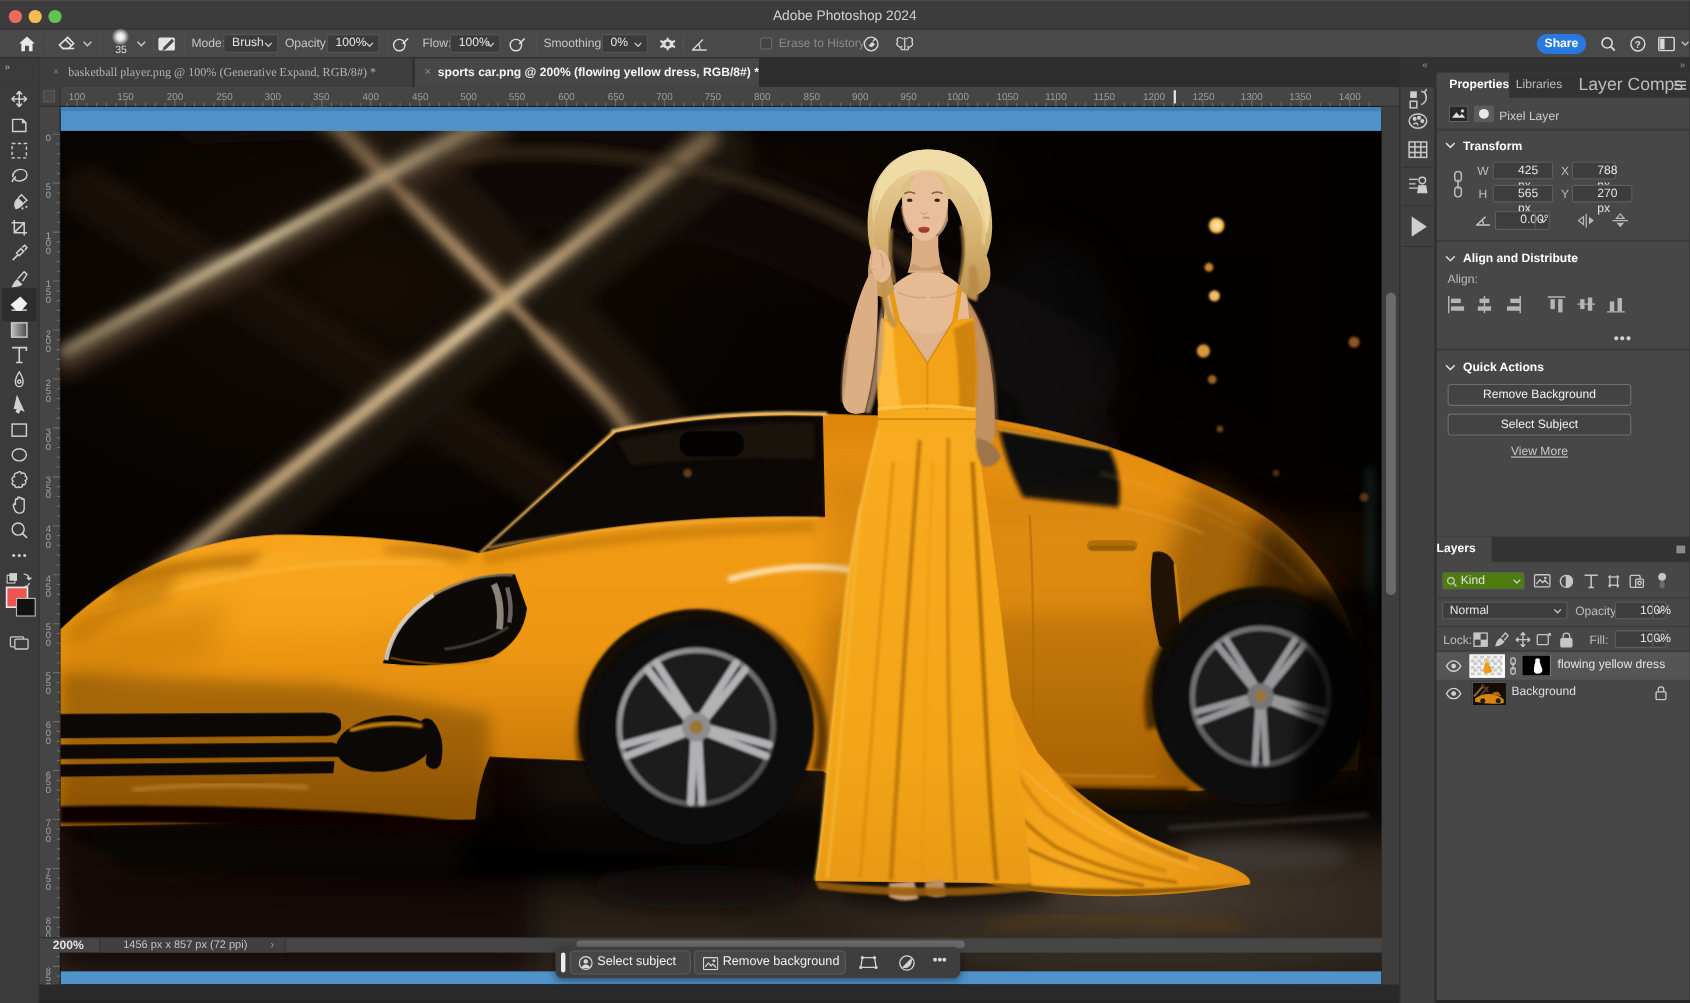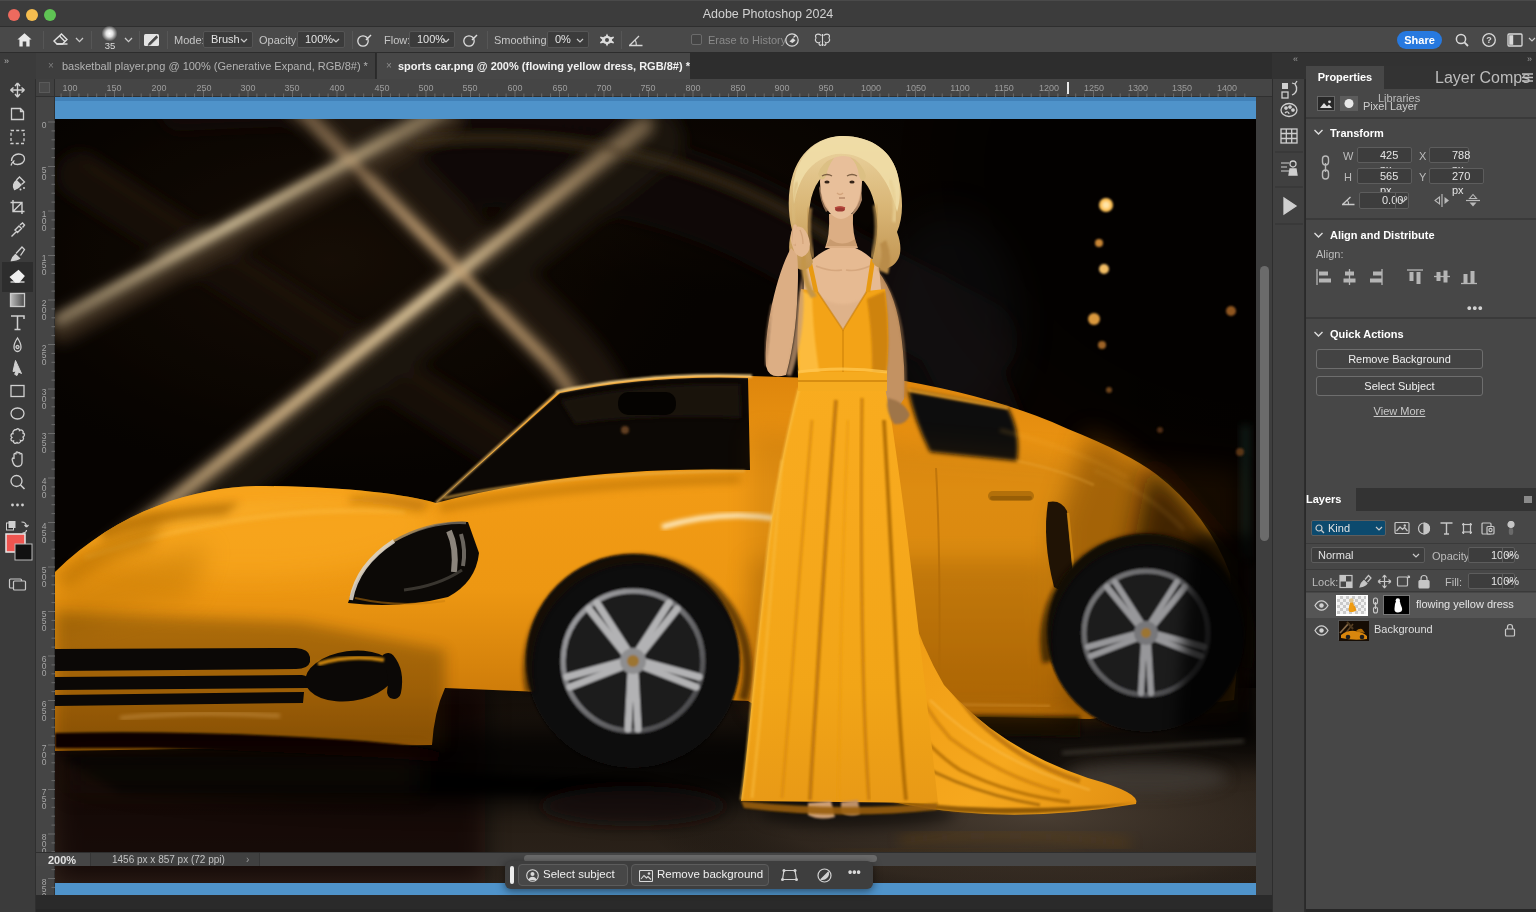--- a/index.html
+++ b/index.html
@@ -109,21 +109,21 @@
       <rect x="2.2" y="2.2" width="4" height="9.6" fill="#d9d9d9"></rect>
     </svg>
   <svg class="abs" style="left:1528px;top:10px;" width="8" height="6" viewBox="0 0 8 6">
       <path d="M1 1 L4 4 L7 1" fill="none" stroke="#c9c9c9" stroke-width="1.2"></path>
     </svg>
 </div>
 <div class="abs" style="left:0;top:53px;width:1536px;height:26px;background:#2d2d2d;">
   <div class="abs" style="left:0;top:0;width:36px;height:26px;background:#3b3b3b;color:#b5b5b5;font-size:9px;line-height:16px;padding-left:4px;">»</div>
   <div class="abs" style="left:36px;top:0;width:340px;height:26px;background:#3e3e3e;border-right:1px solid #2a2a2a;color:#b3b3b3;font-size:11px;line-height:26px;">
     <span style="position:absolute;left:12px;top:0;color:#7d7d7d;font-size:10px;">×</span>
-    <span style="position:absolute;left:26px;top:0;white-space:nowrap;">basketball player.png @ 100% (Generative Expand, RGB/8#) *</span>
+    <span style="position:absolute;left:26px;top:0;white-space:nowrap;font-family:Liberation Serif, serif;">basketball player.png @ 100% (Generative Expand, RGB/8#) *</span>
   </div>
   <div class="abs" style="left:377px;top:0;width:313px;height:26px;background:#474747;color:#f2f2f2;font-size:11px;font-weight:bold;line-height:26px;">
     <span style="position:absolute;left:9px;top:0;color:#8d8d8d;font-size:10px;font-weight:normal;">×</span>
     <span style="position:absolute;left:21px;top:0;white-space:nowrap;">sports car.png @ 200% (flowing yellow dress, RGB/8#) *</span>
   </div>
   <div class="abs" style="left:1272px;top:0;width:264px;height:26px;background:#323232;color:#9a9a9a;font-size:9px;line-height:13px;">
       <span style="position:absolute;left:21px;">«</span>
       <span style="position:absolute;left:255px;">»</span>
     </div>
 </div>
@@ -879,22 +879,22 @@
           <path d="M-5 -8 L7 0 L-5 8 Z" fill="#cfcfcf"></path>
         </g>
   </g>
   <path d="M2 73 H30" stroke="#333" stroke-width="1"></path>
   <path d="M2 108 H30" stroke="#333" stroke-width="1"></path>
   <path d="M2 145 H30" stroke="#333" stroke-width="1"></path>
 </svg>
 </div>
 <div class="abs" style="left:1306px;top:66px;width:230px;height:422px;background:#474747;">
   <div class="abs" style="left:0;top:0;width:230px;height:23px;background:#333333;">
-    <div class="abs" style="left:0;top:0;width:78px;height:23px;background:#474747;color:#fff;font-size:11px;font-weight:bold;line-height:23px;text-align:center;">Properties</div>
-    <div class="abs" style="left:72px;top:0;color:#bdbdbd;font-size:11px;line-height:23px;margin-top:21px;">Libraries</div>
+    <div class="abs" style="left:0;top:0;width:66px;height:23px;background:#474747;color:#fff;font-size:11px;font-weight:bold;line-height:23px;text-align:right;">Properties</div>
+    <div class="abs" style="left:72px;top:0;color:#bdbdbd;font-size:11px;line-height:23px;">Libraries</div>
     <div class="abs" style="left:129px;top:0;color:#bdbdbd;font-size:16px;line-height:23px;">Layer Comps</div>
     <svg class="abs" style="left:216px;top:7px;" width="11" height="9">
         <path d="M0 1 H11 M0 4.5 H11 M0 8 H11" stroke="#bdbdbd" stroke-width="1.4"></path>
       </svg>
   </div>
   <div class="abs" style="left:11px;top:30px;width:18px;height:15px;background:#282828;border:1px solid #666;"><svg width="16" height="13" viewBox="0 0 16 13">
         <path d="M2 10 L6 5 L9 8.5 L11 6.5 L14 10 Z" fill="#ddd"></path>
         <circle cx="11.5" cy="3.8" r="1.4" fill="#ddd"></circle>
       </svg></div>
   <div class="abs" style="left:34px;top:30px;width:18px;height:15px;background:#5c5c5c;"><svg width="18" height="15">
@@ -986,21 +986,21 @@
   <div class="pbold" style="left:24px;top:262px;">Quick Actions</div>
   <div class="abs" style="left:10px;top:283px;width:167px;height:20px;border:1px solid #6e6e6e;border-radius:3px;color:#f0f0f0;font-size:11px;line-height:18px;text-align:center;background:#434343;">Remove Background</div>
   <div class="abs" style="left:10px;top:310px;width:167px;height:20px;border:1px solid #6e6e6e;border-radius:3px;color:#f0f0f0;font-size:11px;line-height:18px;text-align:center;background:#434343;">Select Subject</div>
   <div class="abs" style="left:0;top:339px;width:187px;text-align:center;color:#c9c9c9;font-size:11px;text-decoration:underline;">View More</div>
 </div>
 <div class="abs" style="left:1306px;top:488px;width:230px;height:424px;background:#474747;">
   <div class="abs" style="left:0;top:0;width:230px;height:23px;background:#333333;">
     <div class="abs" style="left:0;top:0;width:50px;height:23px;background:#474747;color:#fff;font-size:11px;font-weight:bold;line-height:23px;text-align:left;">Layers</div>
     <div class="abs" style="left:218px;top:8px;width:8px;height:7px;background:#8a8a8a;"></div>
   </div>
-  <div class="abs" style="left:5px;top:32px;width:75px;height:16px;background:#0c4a6e;border:1px solid #5d5d5d;border-radius:2px;">
+  <div class="abs" style="left:5px;top:32px;width:75px;height:16px;background:#4d7c0f;border:1px solid #5d5d5d;border-radius:2px;">
     <svg class="abs" style="left:3px;top:3px;" width="10" height="10">
         <circle cx="4" cy="4" r="3" fill="none" stroke="#c9c9c9" stroke-width="1.2"></circle>
         <path d="M6.3 6.3 L9 9" stroke="#c9c9c9" stroke-width="1.3"></path>
       </svg>
     <span class="abs" style="left:16px;top:1px;color:#e2e2e2;font-size:11px;">Kind</span>
     <svg class="abs" style="left:63px;top:5px;" width="8" height="6">
         <path d="M1 1 L4 4 L7 1" fill="none" stroke="#c9c9c9" stroke-width="1.2"></path>
       </svg>
   </div>
   <svg class="abs" style="left:88px;top:33px;" width="140" height="15" viewBox="0 0 140 15">

